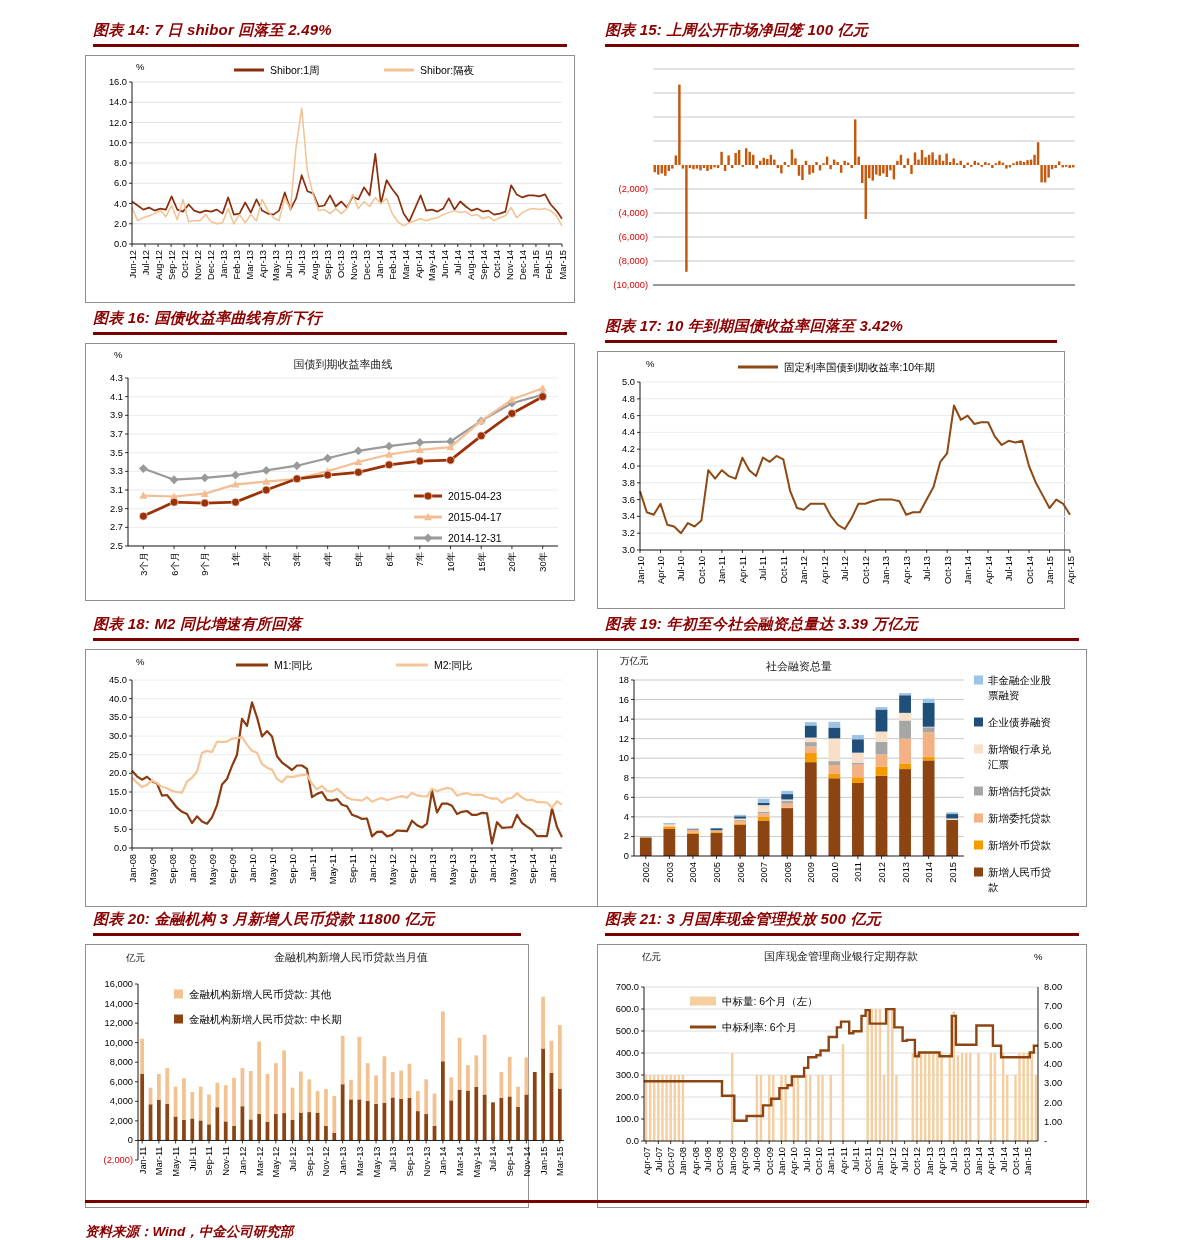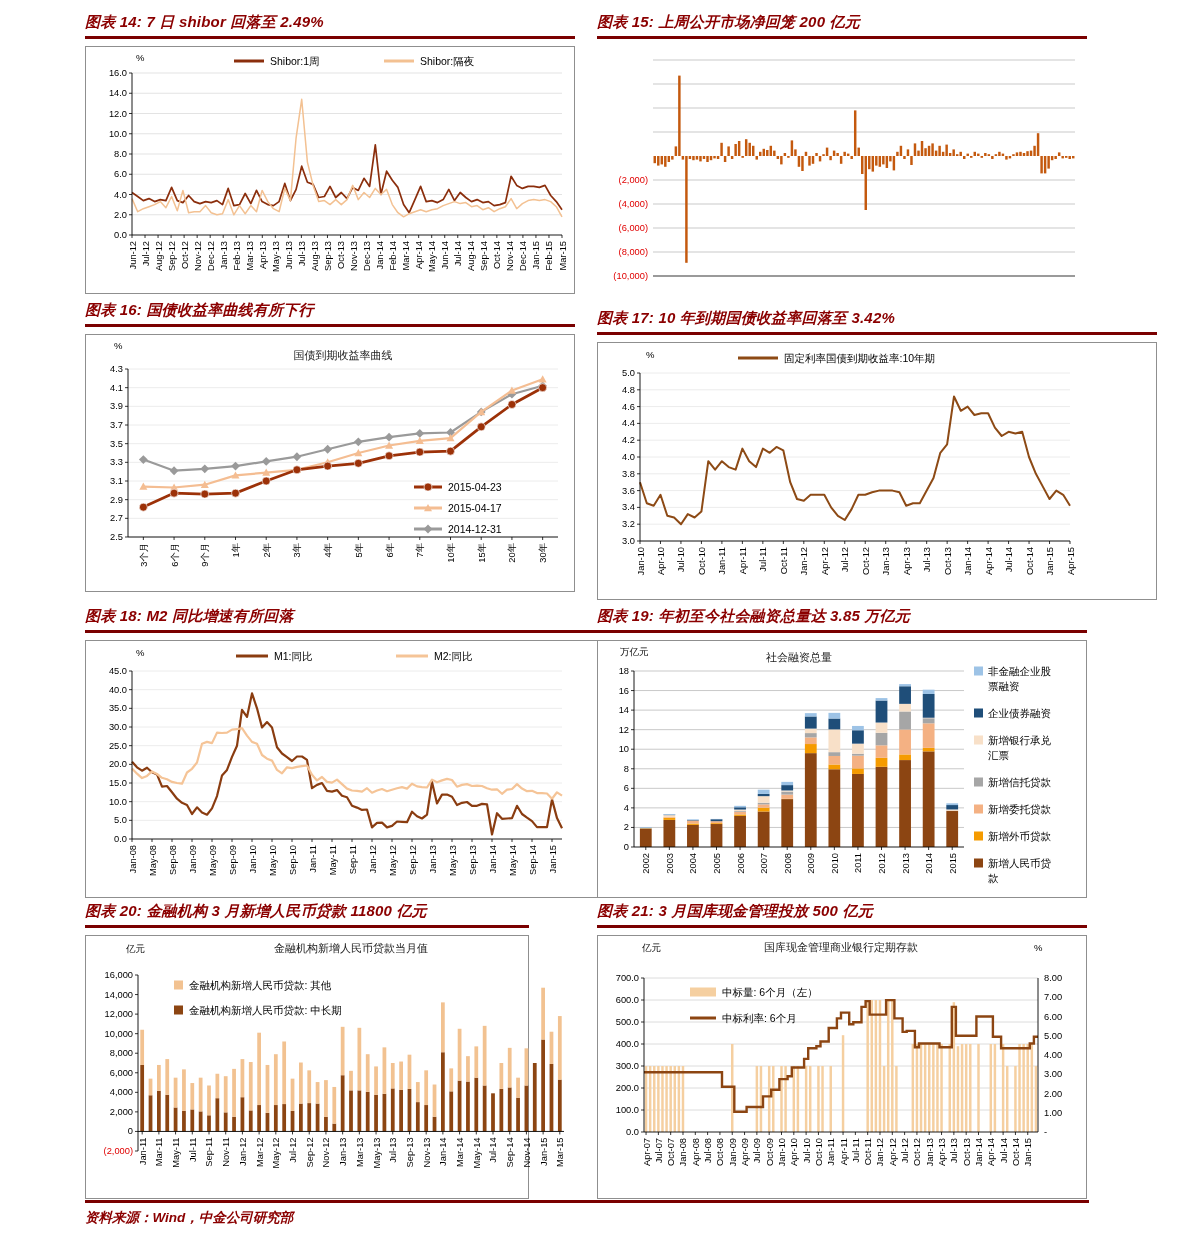--- a/index.html
+++ b/index.html
@@ -1,27 +1,27 @@
 <!DOCTYPE html>
 <html><head>
 <meta charset="utf-8">
 <style>
   html,body{margin:0;padding:0;}
   body{width:1191px;height:1240px;background:#ffffff;position:relative;overflow:hidden;
        font-family:"Liberation Sans",sans-serif;}
   .fig{position:absolute;}
-  .fig h2{margin:0;font-size:15px;line-height:19px;font-style:italic;font-weight:bold;
+  .fig h2{margin:8px;font-size:15px;line-height:19px;font-style:italic;font-weight:bold;
           color:#8b0000;padding:0 0 5px 0;border-bottom:3px solid #7a0000;
           letter-spacing:.2px;white-space:nowrap;}
   .panel{margin-top:7px;border:1px solid #8f8f8f;background:#fff;}
   .panel.plain{border:none;}
   svg{display:block;}
   svg text{font-family:"Liberation Sans",sans-serif;}
   .source{position:absolute;left:85px;top:1200px;width:1004px;border-top:3px solid #7a0000;
-          padding-top:6px;color:#8b0000;font-weight:bold;font-style:italic;font-size:13.5px;}
+          padding-top:20px;color:#8b0000;font-weight:bold;font-style:italic;font-size:13.5px;}
 </style>
 </head>
 <body>
 
 <section class="fig" style="left:85px;top:12px;width:490px">
   <h2>图表 14: 7 日 shibor 回落至 2.49%</h2>
   <div class="panel">
     <svg width="488" height="246" viewBox="0 0 488 246">
         <line x1="46" y1="167.75" x2="476" y2="167.75" stroke="#e3e3e3" stroke-width="1"></line>
         <line x1="46" y1="147.5" x2="476" y2="147.5" stroke="#e3e3e3" stroke-width="1"></line>
@@ -124,21 +124,21 @@
         <line x1="148" y1="14" x2="178" y2="14" stroke="#8b2e0c" stroke-width="3"></line>
         <text x="184" y="17.5" font-size="10.5" fill="#000">Shibor:1周</text>
         <line x1="298" y1="14" x2="328" y2="14" stroke="#f3c192" stroke-width="3"></line>
         <text x="334" y="17.5" font-size="10.5" fill="#000">Shibor:隔夜</text>
         <text x="50" y="14" font-size="9.5" fill="#000">%</text>
       </svg>
   </div>
 </section>
 
 <section class="fig" style="left:597px;top:12px;width:490px">
-  <h2>图表 15: 上周公开市场净回笼 200 亿元</h2>
+  <h2>图表 15: 上周公开市场净回笼 100 亿元</h2>
   <div class="panel plain">
     <svg width="490" height="246" viewBox="0 0 490 246">
         <line x1="56" y1="230" x2="478" y2="230" stroke="#9a9a9a" stroke-width="2"></line>
         <line x1="56" y1="206" x2="478" y2="206" stroke="#c9c9c9" stroke-width="1"></line>
         <line x1="56" y1="182" x2="478" y2="182" stroke="#c9c9c9" stroke-width="1"></line>
         <line x1="56" y1="158" x2="478" y2="158" stroke="#c9c9c9" stroke-width="1"></line>
         <line x1="56" y1="134" x2="478" y2="134" stroke="#c9c9c9" stroke-width="1"></line>
         <line x1="56" y1="86" x2="478" y2="86" stroke="#c9c9c9" stroke-width="1"></line>
         <line x1="56" y1="62" x2="478" y2="62" stroke="#c9c9c9" stroke-width="1"></line>
         <line x1="56" y1="38" x2="478" y2="38" stroke="#c9c9c9" stroke-width="1"></line>
@@ -389,21 +389,21 @@
         <text x="362" y="176.5" font-size="10.5" fill="#000">2015-04-17</text>
         <line x1="328" y1="194" x2="356" y2="194" stroke="#9a9a9a" stroke-width="3"></line>
         <path d="M342 189.6L346.4 194L342 198.4L337.6 194Z" fill="#9a9a9a"></path>
         <text x="362" y="197.5" font-size="10.5" fill="#000">2014-12-31</text>
         <text x="257" y="24" font-size="11" fill="#1a1a1a" text-anchor="middle">国债到期收益率曲线</text>
         <text x="28" y="14" font-size="9.5" fill="#000">%</text>
       </svg>
   </div>
 </section>
 
-<section class="fig" style="left:597px;top:308px;width:560px">
+<section class="fig" style="left:597px;top:308px;width:468px">
   <h2>图表 17: 10 年到期国债收益率回落至 3.42%</h2>
   <div class="panel">
     <svg width="488" height="256" viewBox="0 0 488 256">
         <line x1="42" y1="198" x2="472" y2="198" stroke="#ececec" stroke-width="1"></line>
         <line x1="42" y1="181.2" x2="472" y2="181.2" stroke="#ececec" stroke-width="1"></line>
         <line x1="42" y1="164.39999999999998" x2="472" y2="164.39999999999998" stroke="#ececec" stroke-width="1"></line>
         <line x1="42" y1="147.59999999999997" x2="472" y2="147.59999999999997" stroke="#ececec" stroke-width="1"></line>
         <line x1="42" y1="130.79999999999995" x2="472" y2="130.79999999999995" stroke="#ececec" stroke-width="1"></line>
         <line x1="42" y1="113.99999999999993" x2="472" y2="113.99999999999993" stroke="#ececec" stroke-width="1"></line>
         <line x1="42" y1="97.1999999999999" x2="472" y2="97.1999999999999" stroke="#ececec" stroke-width="1"></line>
@@ -571,21 +571,21 @@
         <line x1="150" y1="15" x2="182" y2="15" stroke="#8a3c10" stroke-width="3"></line>
         <text x="188" y="18.5" font-size="10.5" fill="#000">M1:同比</text>
         <line x1="310" y1="15" x2="342" y2="15" stroke="#f5c497" stroke-width="3"></line>
         <text x="348" y="18.5" font-size="10.5" fill="#000">M2:同比</text>
         <text x="50" y="15" font-size="9.5" fill="#000">%</text>
       </svg>
   </div>
 </section>
 
 <section class="fig" style="left:597px;top:606px;width:490px">
-  <h2>图表 19: 年初至今社会融资总量达 3.85 万亿元</h2>
+  <h2>图表 19: 年初至今社会融资总量达 3.39 万亿元</h2>
   <div class="panel">
     <svg width="488" height="256" viewBox="0 0 488 256">
         <line x1="36" y1="186.44444444444446" x2="366" y2="186.44444444444446" stroke="#c9c9c9" stroke-width="1"></line>
         <line x1="36" y1="166.88888888888889" x2="366" y2="166.88888888888889" stroke="#c9c9c9" stroke-width="1"></line>
         <line x1="36" y1="147.33333333333334" x2="366" y2="147.33333333333334" stroke="#c9c9c9" stroke-width="1"></line>
         <line x1="36" y1="127.77777777777779" x2="366" y2="127.77777777777779" stroke="#c9c9c9" stroke-width="1"></line>
         <line x1="36" y1="108.22222222222221" x2="366" y2="108.22222222222221" stroke="#c9c9c9" stroke-width="1"></line>
         <line x1="36" y1="88.66666666666667" x2="366" y2="88.66666666666667" stroke="#c9c9c9" stroke-width="1"></line>
         <line x1="36" y1="69.11111111111111" x2="366" y2="69.11111111111111" stroke="#c9c9c9" stroke-width="1"></line>
         <line x1="36" y1="49.55555555555557" x2="366" y2="49.55555555555557" stroke="#c9c9c9" stroke-width="1"></line>

